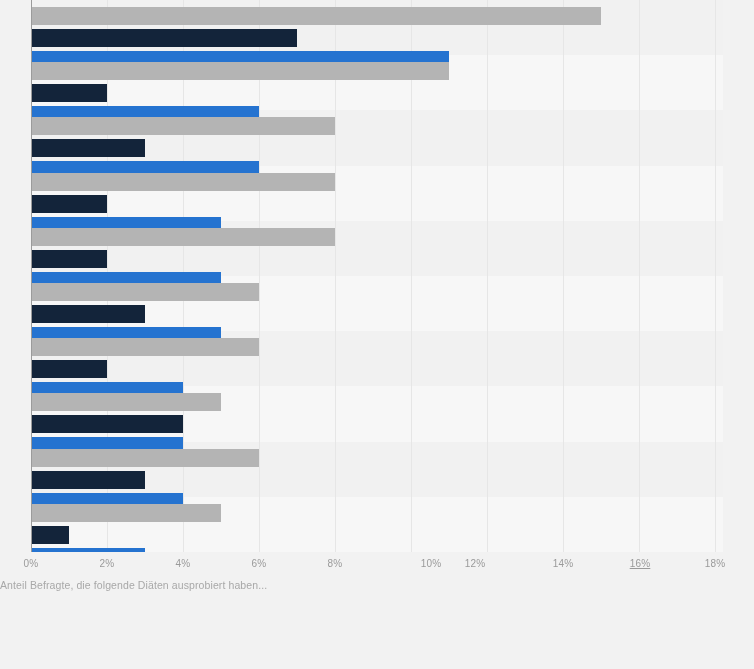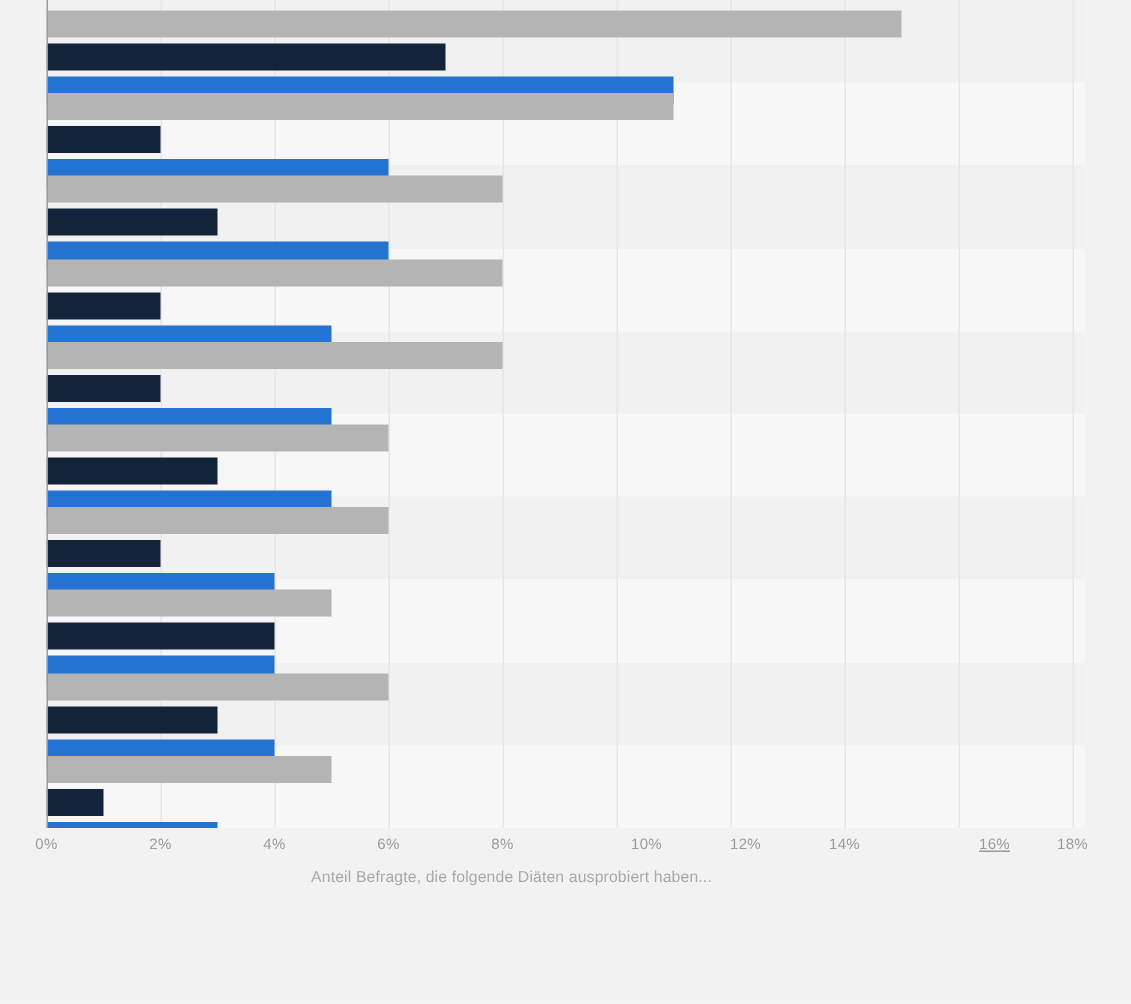--- a/index.html
+++ b/index.html
@@ -85,21 +85,21 @@
     transform: translateX(-50%);
     white-space: nowrap;
     letter-spacing: 0.2px;
   }
 
   #axis-caption {
     position: absolute;
     left: 0;
     top: 579px;
     width: 682px;
-    text-align: center;
+    text-align: left;
     font-size: 10.5px;
     color: #a8a8a8;
     letter-spacing: 0.1px;
   }
 </style>
 </head>
 <body>
 
 <div id="chart-root">
 
@@ -163,21 +163,21 @@
 
   <div id="axis-line"></div>
 
   <div id="x-axis">
       <div class="tick-label" style="left: 31px;">0%</div>
       <div class="tick-label" style="left: 107px;">2%</div>
       <div class="tick-label" style="left: 183px;">4%</div>
       <div class="tick-label" style="left: 259px;">6%</div>
       <div class="tick-label" style="left: 335px;">8%</div>
       <div class="tick-label" style="left: 411px; margin-left: 20px;">10%</div>
-      <div class="tick-label" style="left: 497px;">12%</div>
+      <div class="tick-label" style="left: 475px;">12%</div>
       <div class="tick-label" style="left: 563px;">14%</div>
-      <div class="tick-label" style="left: 663px; text-decoration: underline;">16%</div>
+      <div class="tick-label" style="left: 640px; text-decoration: underline;">16%</div>
       <div class="tick-label" style="left: 715px; text-align: right;">18%</div>
     </div>
 
   <div id="axis-caption">Anteil Befragte, die folgende Diäten ausprobiert haben...</div>
 
 </div>
 
 </body></html>

